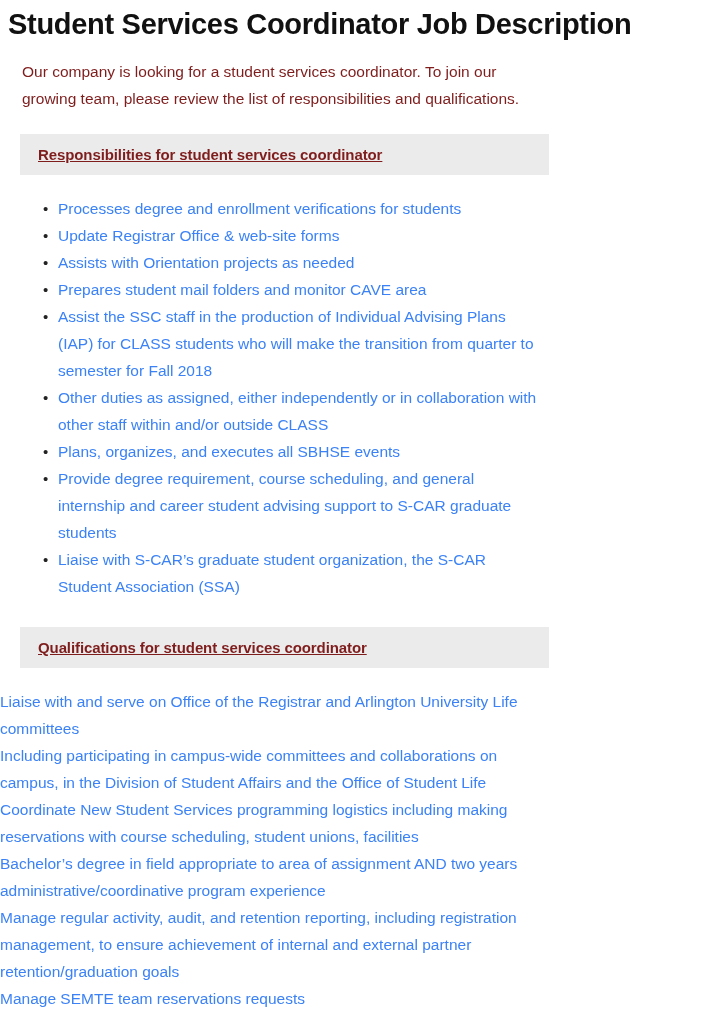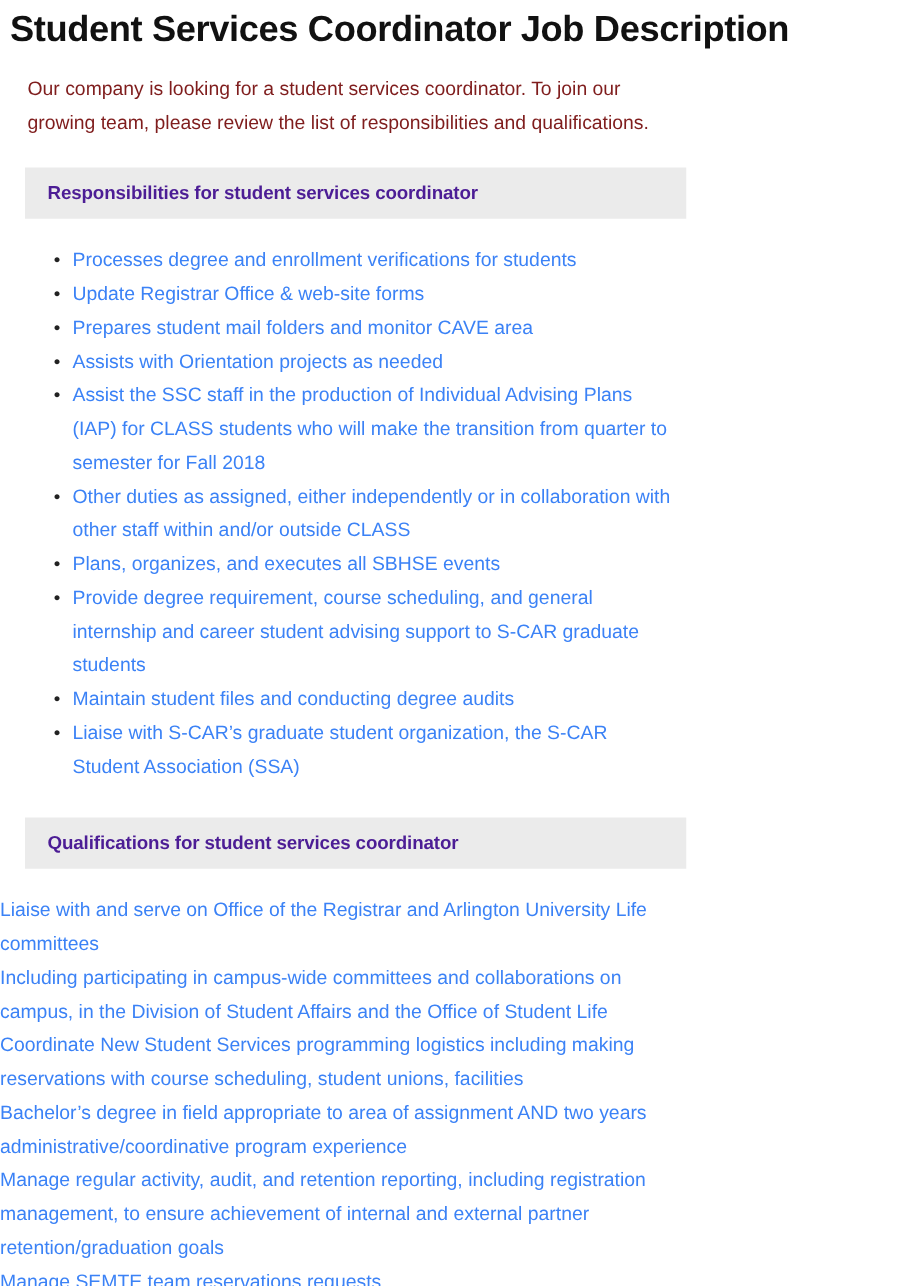--- a/index.html
+++ b/index.html
@@ -45,22 +45,23 @@
     background: #ebebeb;
     height: 41px;
     display: flex;
     align-items: center;
     padding-left: 18px;
     box-sizing: border-box;
   }
   .section-header-text {
     font-size: 15px;
     font-weight: bold;
-    color: #4c1d95;
+    color: #7f1d1d;
     letter-spacing: -0.1px;
+    text-decoration: underline;
   }
   ul.bullets {
     list-style: none;
     margin: 0;
     padding: 0;
     font-size: 15.5px;
     line-height: 27px;
     color: #3b82f6;
   }
   ul.bullets.resp {
@@ -99,27 +100,26 @@
 
   <p class="intro">Our company is looking for a student services coordinator. To join our growing team, please review the list of responsibilities and qualifications.</p>
 
   <div class="section sec-resp">
     <div class="section-header">
       <span class="section-header-text">Responsibilities for student services coordinator</span>
     </div>
     <ul class="bullets resp">
       <li>Processes degree and enrollment verifications for students</li>
       <li>Update Registrar Office &amp; web-site forms</li>
+      <li>Assists with Orientation projects as needed</li>
       <li>Prepares student mail folders and monitor CAVE area</li>
-      <li>Assists with Orientation projects as needed</li>
       <li>Assist the SSC staff in the production of Individual Advising Plans (IAP) for CLASS students who will make the transition from quarter to semester for Fall 2018</li>
       <li>Other duties as assigned, either independently or in collaboration with other staff within and/or outside CLASS</li>
       <li>Plans, organizes, and executes all SBHSE events</li>
       <li>Provide degree requirement, course scheduling, and general internship and career student advising support to S-CAR graduate students</li>
-      <li>Maintain student files and conducting degree audits</li>
       <li>Liaise with S-CAR’s graduate student organization, the S-CAR Student Association (SSA)</li>
     </ul>
   </div>
 
   <div class="section sec-qual">
     <div class="section-header">
       <span class="section-header-text">Qualifications for student services coordinator</span>
     </div>
     <ul class="bullets qual">
       <li>Liaise with and serve on Office of the Registrar and Arlington University Life committees</li>

